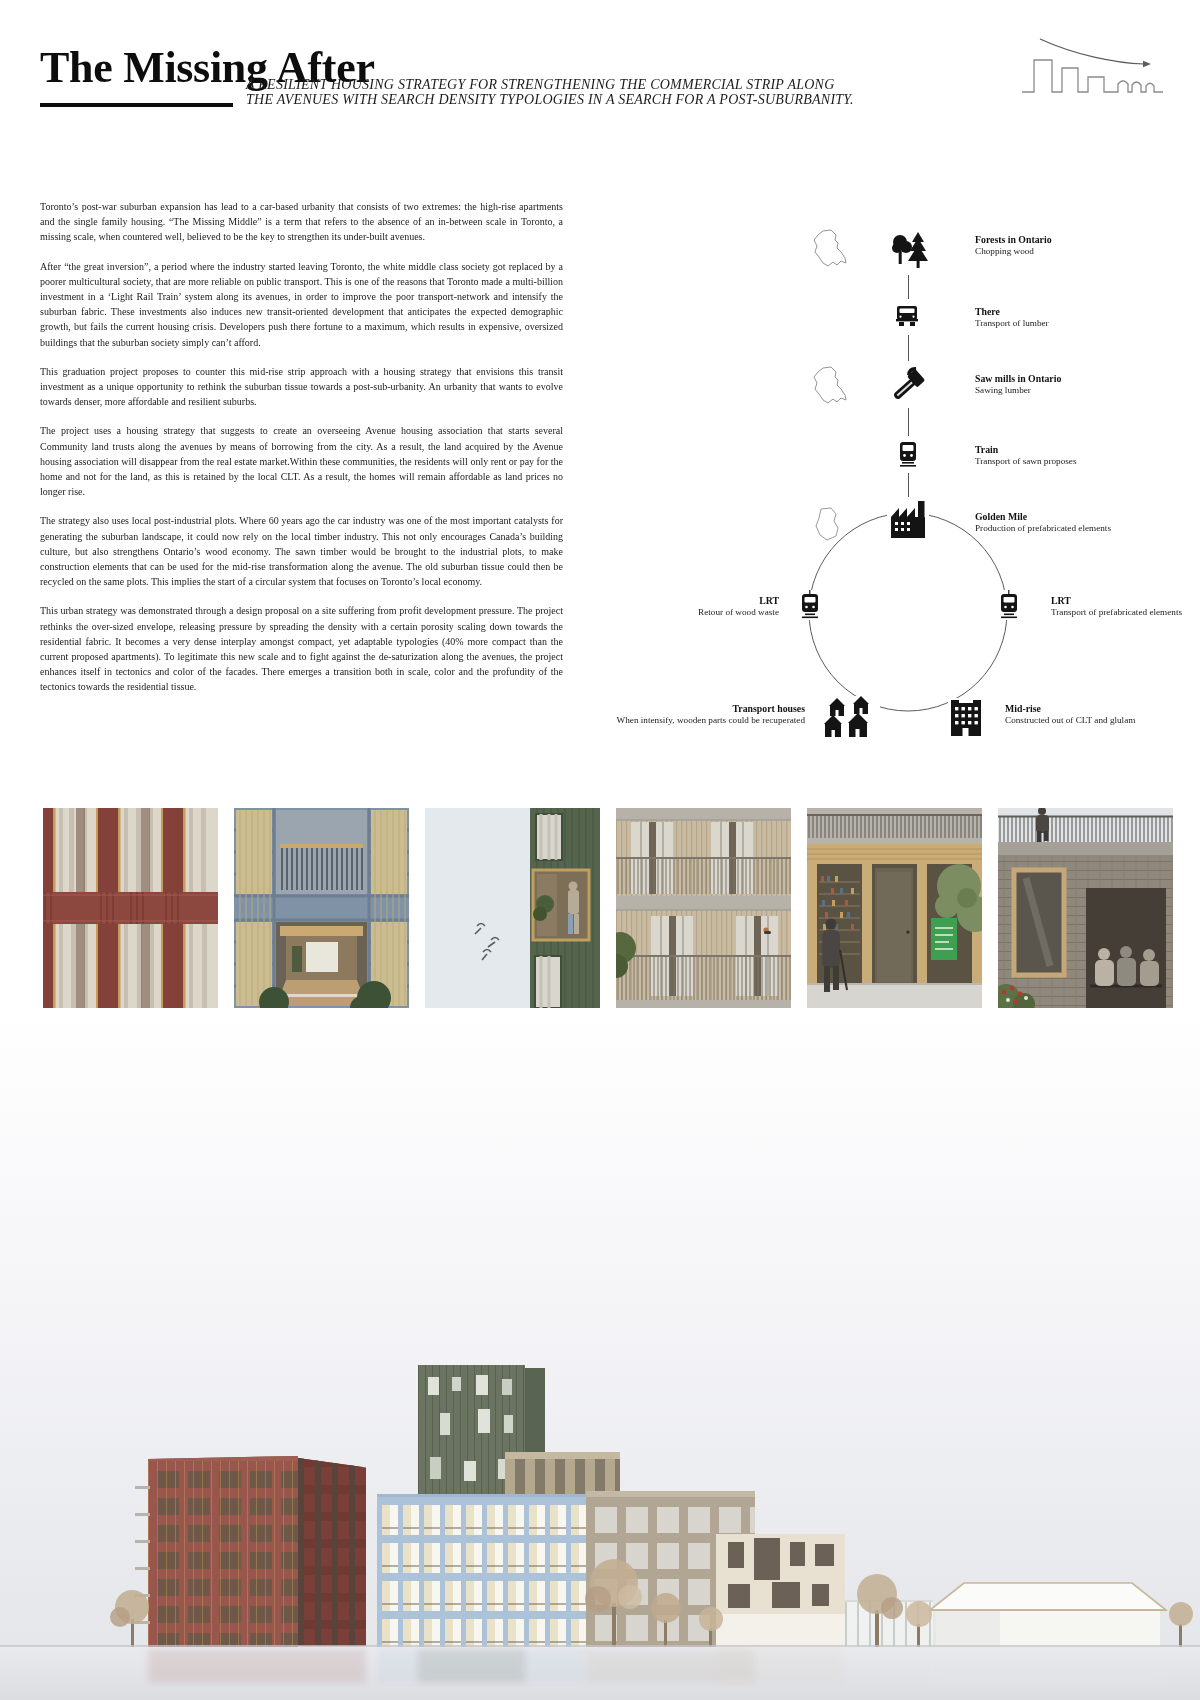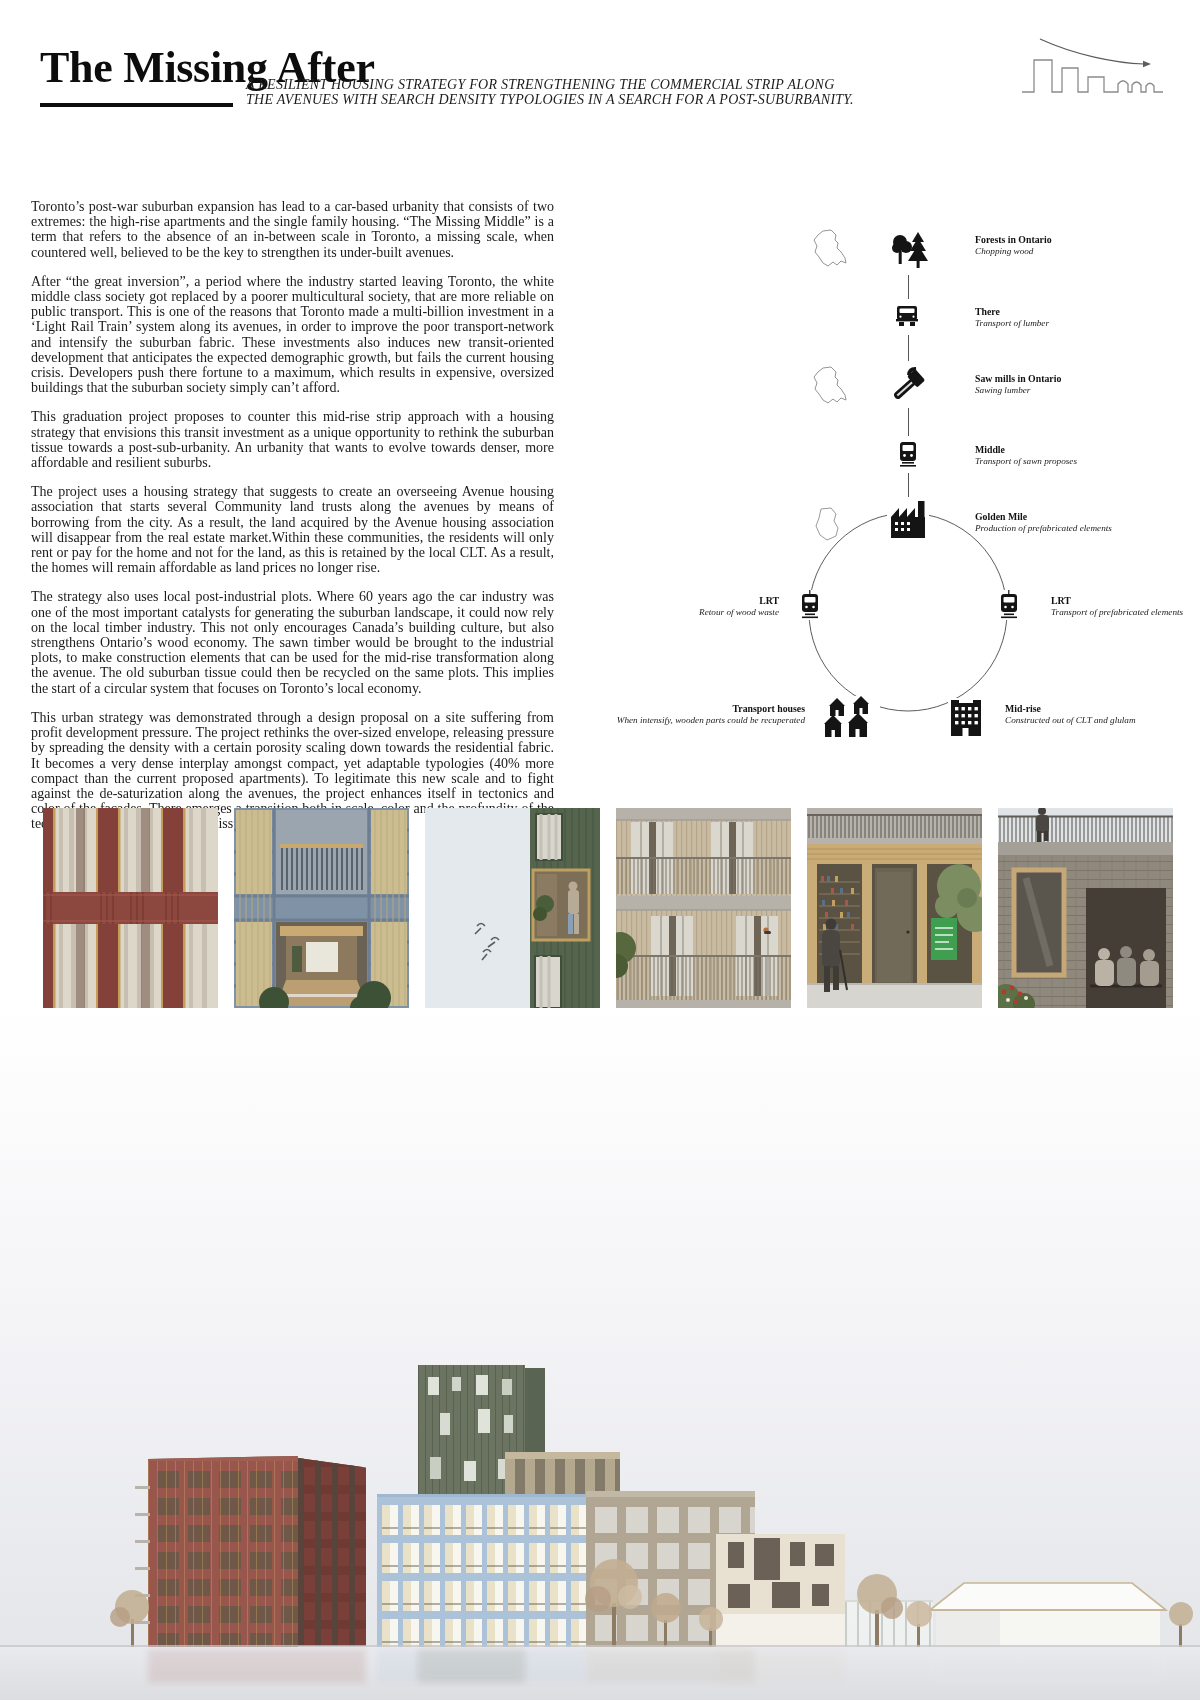--- a/index.html
+++ b/index.html
@@ -4,31 +4,31 @@
 <style>
   html,body{margin:0;padding:0;background:#ffffff;}
   .poster{position:relative;width:1200px;height:1700px;background:#fff;overflow:hidden;
           font-family:"Liberation Serif",serif;color:#1a1a1a;}
   
   .title{position:absolute;left:40px;top:42px;font-size:44px;font-weight:bold;color:#0d0d0d;letter-spacing:-.3px;white-space:nowrap;}
   .title-rule{position:absolute;left:40px;top:103px;width:193px;height:3.5px;background:#0d0d0d;}
   .subtitle{position:absolute;left:246px;top:78px;font-size:14px;line-height:14.6px;letter-spacing:.25px;color:#1c1c1c;font-style:italic;}
   .logo{position:absolute;left:1020px;top:35px;}
   
-  .essay{position:absolute;left:31px;top:199px;width:523px;font-size:14px;line-height:15.2px;
+  .essay{position:absolute;left:40px;top:199px;width:523px;font-size:10px;line-height:15.2px;
          text-align:justify;color:#1b1b1b;}
   .essay p{margin:0 0 14px 0;}
   
   .diagram{position:absolute;left:588px;top:195px;width:600px;height:560px;}
   .dicon{position:absolute;}
   .vline{position:absolute;left:320px;width:1px;background:#555;}
   .dlabel{position:absolute;font-size:9.8px;line-height:11.5px;color:#111;width:200px;}
   .dlabel.r{text-align:right;}
   .dl-b{font-weight:bold;}
-  .dl-i{font-style:italic;font-size:9.2px;color:#222;}
+  .dl-i{font-size:9.2px;color:#222;}
   
   .gallery{position:absolute;left:0;top:808px;width:1200px;height:200px;}
   .gimg{position:absolute;top:0;width:175px;height:200px;}
   
   .model{position:absolute;left:0;top:1008px;width:1200px;height:692px;
          background:linear-gradient(180deg,#ffffff 0%,#f4f4f7 45%,#e6e7eb 90%,#e2e3e7 100%);}
   .bld{position:absolute;}
   .red-front{left:148px;top:448px;width:150px;height:190px;background-color:#6f5848;
      background-image:
        repeating-linear-gradient(90deg, rgba(196,156,94,.45) 0 1px, transparent 1px 9px),
@@ -165,21 +165,21 @@
     <svg class="dicon" style="left:309px;top:246px" width="22" height="27">
       <rect width="22" height="27" fill="#fff"></rect>
       <rect x="3" y="1" width="16" height="19" rx="3" fill="#141414"></rect>
       <rect x="5.5" y="4" width="11" height="6" rx="1" fill="#fff"></rect>
       <circle cx="7.5" cy="14.5" r="1.4" fill="#fff"></circle>
         <circle cx="14.5" cy="14.5" r="1.4" fill="#fff"></circle>
       <rect x="5" y="21" width="12" height="1.6" fill="#141414"></rect>
       <rect x="3" y="24" width="16" height="1.6" fill="#141414"></rect>
     </svg>
     <div class="dlabel" style="left:387px;top:249px">
-      <div class="dl-b">Middle</div>
+      <div class="dl-b">Train</div>
       <div class="dl-i">Transport of sawn proposes</div>
     </div>
 
     <svg class="dicon" style="left:224px;top:311px" width="30" height="36">
       <path d="M9 3 L19 2 L24 8 L22 15 L26 22 L24 30 L15 34 L8 29 L4 20 L7 12 Z" fill="none" stroke="#9a9a9a" stroke-width="1"></path>
     </svg>
     <svg class="dicon" style="left:299px;top:305px" width="42" height="40">
       <rect width="42" height="40" fill="#fff"></rect>
       <rect x="31" y="1" width="6.5" height="17" fill="#141414"></rect>
       <rect x="4" y="17" width="34" height="21" fill="#141414"></rect>

